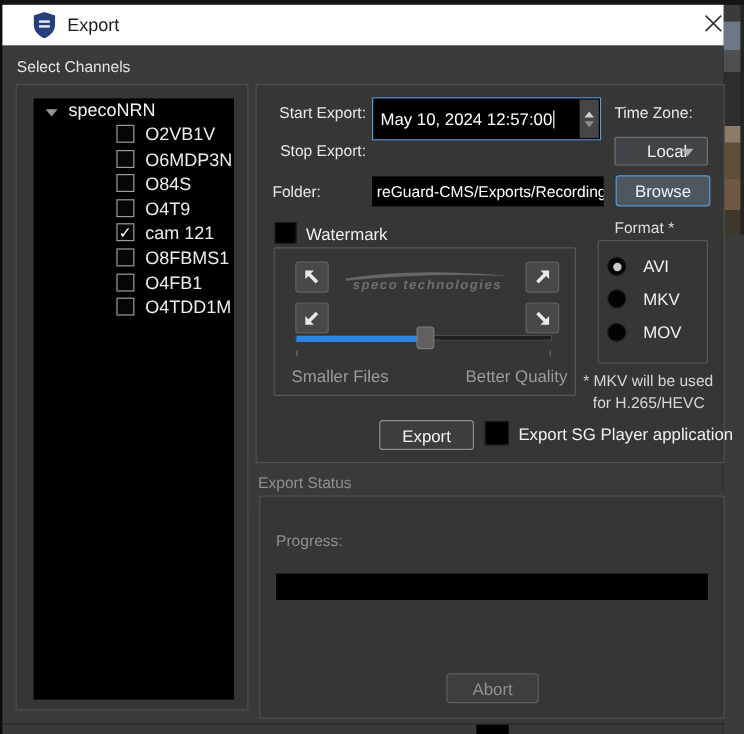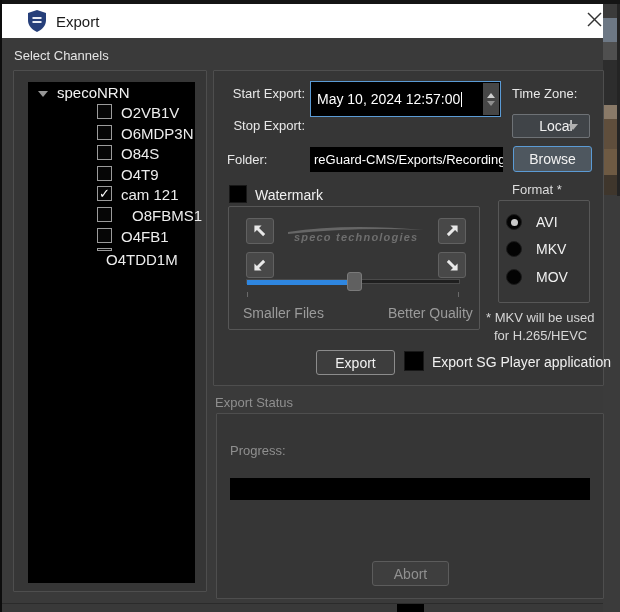--- a/index.html
+++ b/index.html
@@ -124,29 +124,29 @@
         <div class="chan-name">O84S</div>
       </div>
       <div class="chan-row" style="top: 165.8px;">
         <div class="cb"></div>
         <div class="chan-name">O4T9</div>
       </div>
       <div class="chan-row" style="top: 186.4px;">
         <div class="cb">✓</div>
         <div class="chan-name">cam 121</div>
       </div>
-      <div class="chan-row" style="top: 207px; gap: 11px;">
+      <div class="chan-row" style="top: 207px;">
         <div class="cb"></div>
         <div class="chan-name">O8FBMS1</div>
       </div>
       <div class="chan-row" style="top: 227.6px;">
         <div class="cb"></div>
         <div class="chan-name">O4FB1</div>
       </div>
-      <div class="chan-row" style="top: 248.2px; flex-direction: column;">
+      <div class="chan-row" style="top: 248.2px;">
         <div class="cb"></div>
         <div class="chan-name">O4TDD1M</div>
       </div>
     </div>
 
   <div class="abs panel" style="left:213px;top:70px;width:391px;height:316px;"></div>
 
   <div class="abs form-label" style="left:227px;top:86px;width:78px;text-align:right;">Start Export:</div>
   <div class="abs dt-input focused" style="left:310px;top:81px;width:191px;height:36px;">
     <span>May 10, 2024 12:57:00</span>

